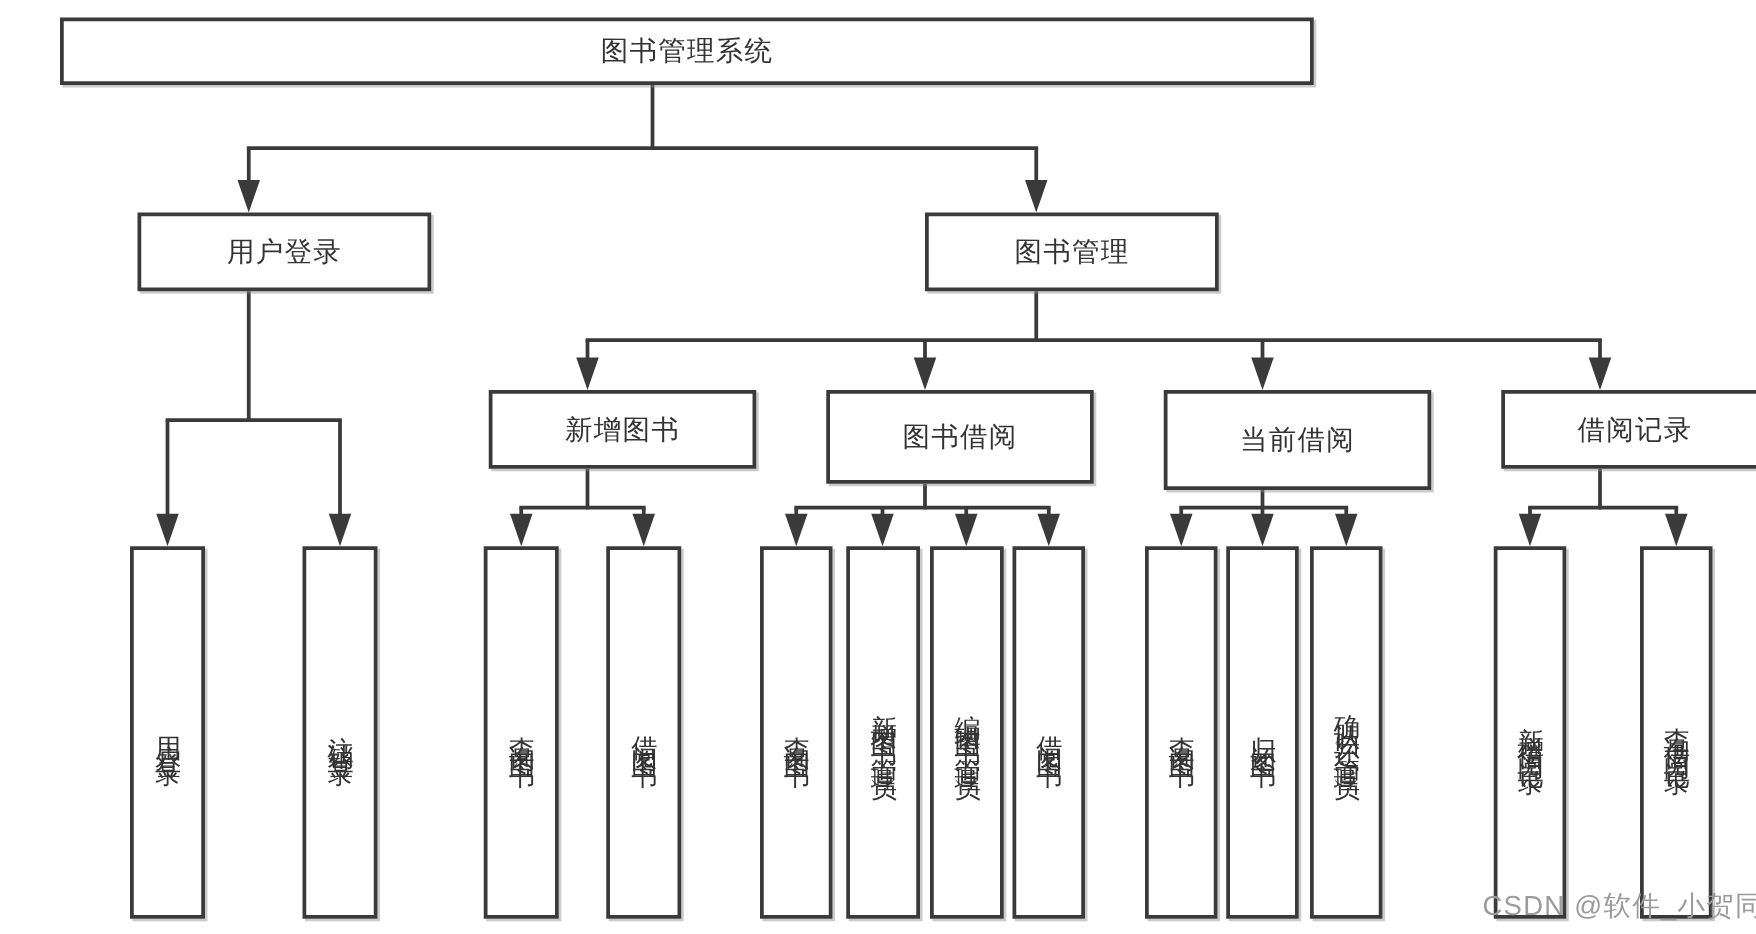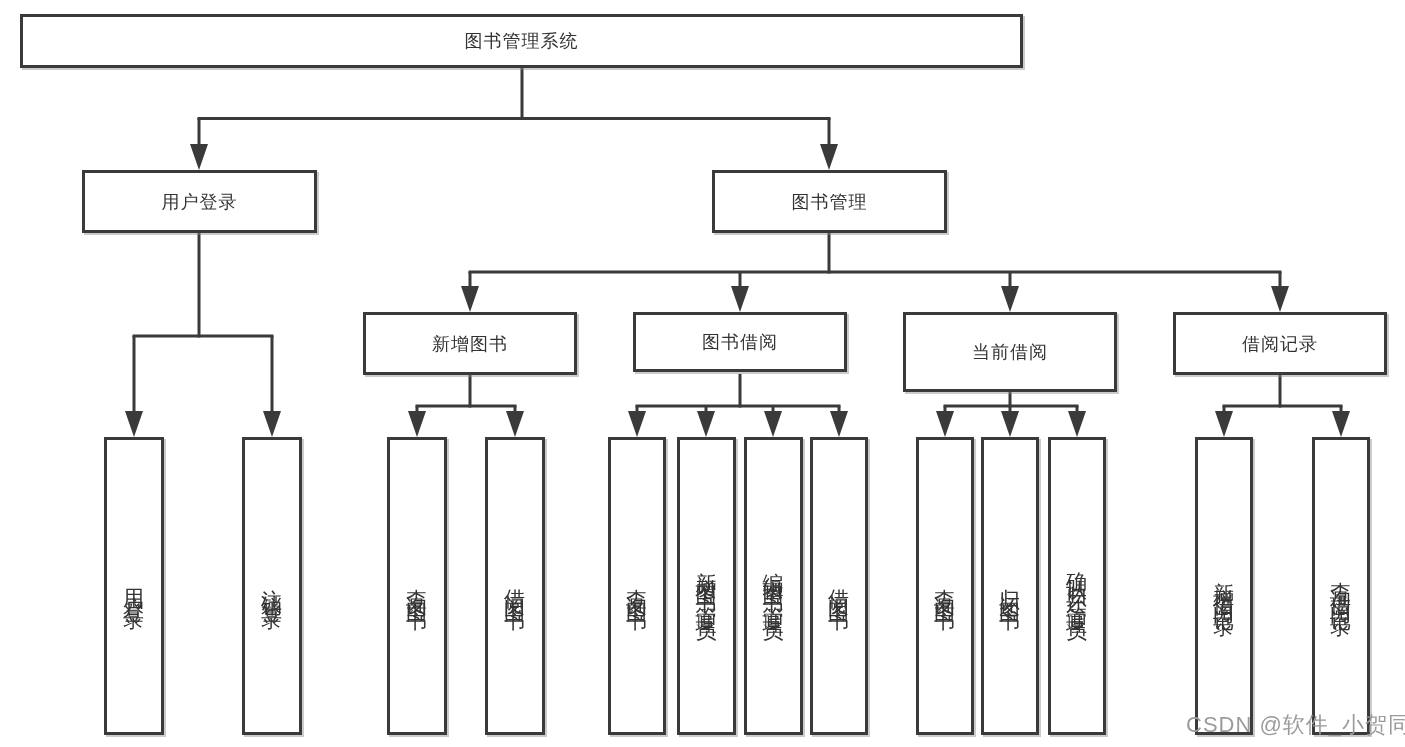--- a/index.html
+++ b/index.html
@@ -29,39 +29,40 @@
     background: #ffffff;
     border: 3px solid #3a3a3a;
     color: #333333;
     display: flex;
     align-items: center;
     justify-content: center;
     z-index: 2;
     box-shadow: 2px 2px 0 rgba(140,140,140,0.45);
   }
   .hnode {
-    font-size: 18px;
+    font-size: 22px;
     letter-spacing: 1px;
     white-space: nowrap;
+    margin-left: 28px;
   }
   .vnode {
     top: 437px;
     height: 298px;
     font-size: 21px;
     writing-mode: vertical-lr;
     text-orientation: mixed;
     letter-spacing: 7px;
     line-height: 1;
     text-align: center;
   }
   #root-box        { left: 20px;  top: 14px;  width: 1003px; height: 54px; }
   #user-login-box  { left: 82px;  top: 170px; width: 235px;  height: 63px; }
   #book-mgmt-box   { left: 712px; top: 170px; width: 235px;  height: 63px; text-align: center; }
   #new-book-box    { left: 363px; top: 312px; width: 214px;  height: 63px; }
-  #book-borrow-box { left: 633px; top: 312px; width: 214px;  height: 60px; }
+  #book-borrow-box { left: 633px; top: 312px; width: 214px;  height: 75px; }
   #cur-borrow-box  { left: 903px; top: 312px; width: 214px;  height: 80px; }
   #borrow-rec-box  { left: 1173px;top: 312px; width: 214px;  height: 63px; }
 
   #leaf-ul-1 { left: 104px;  width: 60px; }
   #leaf-ul-2 { left: 242px;  width: 60px; }
   #leaf-nb-1 { left: 387px;  width: 60px; }
   #leaf-nb-2 { left: 485px;  width: 60px; }
   #leaf-bb-1 { left: 608px;  width: 58px; }
   #leaf-bb-2 { left: 677px;  width: 59px; }
   #leaf-bb-3 { left: 744px;  width: 59px; }

